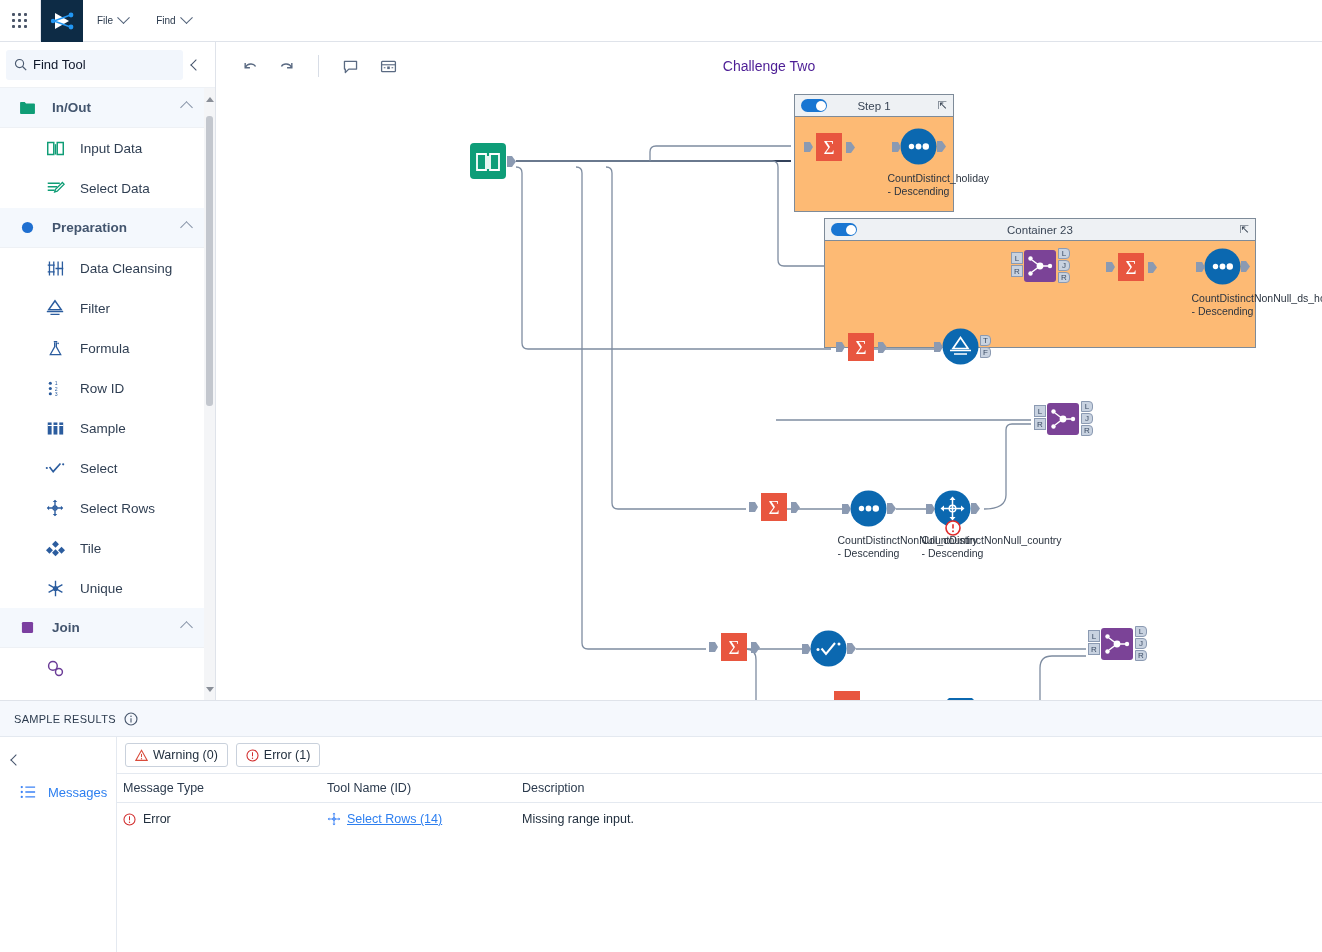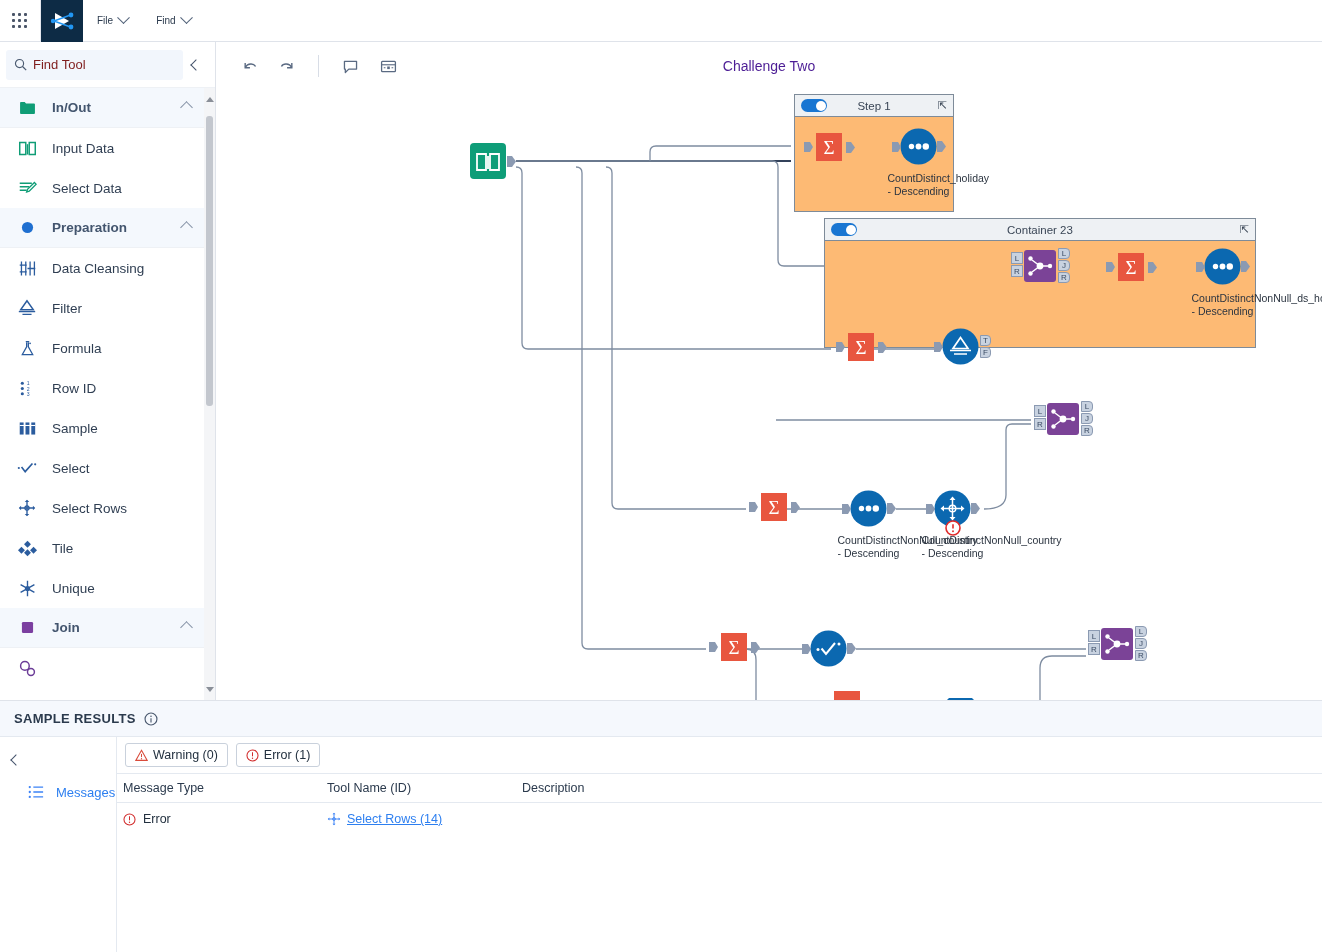--- a/index.html
+++ b/index.html
@@ -44,39 +44,39 @@
     background: #ffffff; border-right: 1px solid #dfe3ea; overflow: hidden;
   }
   .search-row {
     height: 46px; display: flex; align-items: center; padding: 0 6px;
     border-bottom: 1px solid #eef1f5;
   }
   .search-box {
     flex: 1; height: 30px; background: #f2f6fc; border-radius: 3px;
     display: flex; align-items: center; padding: 0 8px; gap: 6px;
   }
-  .search-box .ph { font-size: 13px; color: #7f1d1d; }
+  .search-box .ph { font-size: 13px; color: #0f172a; }
   .collapse-btn { width: 26px; height: 30px; display: flex; align-items: center;
     justify-content: center; cursor: pointer; }
   .chev-left { width: 8px; height: 8px; border-left: 1.5px solid #44536b;
     border-bottom: 1.5px solid #44536b; transform: rotate(45deg); }
 
   .cat-header {
     height: 40px; display: flex; align-items: center; gap: 14px;
     padding: 0 16px; background: #f4f8fd; cursor: pointer;
     border-bottom: 1px solid #eef1f5; position: relative;
   }
   .cat-header .cat-label { font-size: 13.5px; color: #43556e; font-weight: 600; }
   .chev-up-i { position: absolute; right: 24px; width: 9px; height: 9px;
     border-top: 1.5px solid #8592a6; border-left: 1.5px solid #8592a6;
     transform: rotate(45deg); }
 
   .tool-item {
     height: 40px; display: flex; align-items: center; gap: 14px;
-    padding: 0 16px; cursor: pointer; background: #fff;
+    padding: 0 16px; cursor: pointer; background: #fff; margin-left: 28px;
   }
   .tool-item .tlabel { font-size: 13.5px; color: #2f3e52; }
   .tool-ico { width: 22px; height: 22px; display: flex; align-items: center;
     justify-content: center; flex: 0 0 22px; }
 
   .pal-scroll {
     position: absolute; right: 0; top: 46px; width: 11px; bottom: 0;
     background: #f4f5f7;
   }
   .pal-scroll .thumb { position: absolute; left: 2px; top: 28px; width: 7px;
@@ -133,29 +133,29 @@
 
   
   .results {
     position: absolute; left: 0; top: 700px; width: 1322px; height: 252px;
     background: #fff; border-top: 1px solid #dfe3ea;
   }
   .res-head {
     height: 36px; background: #f5f8fd; display: flex; align-items: center;
     gap: 8px; padding: 0 14px; border-bottom: 1px solid #e4e9f0;
   }
-  .res-head .t { font-size: 13px; color: #2b3a4d; font-weight: 700;
+  .res-head .t { font-size: 11px; color: #2b3a4d; font-weight: 400;
     letter-spacing: .3px; }
   .res-body { display: flex; height: 216px; }
   .res-side { width: 117px; border-right: 1px solid #e4e9f0; padding-top: 8px;
     background: #fff; }
   .res-side .cl { height: 30px; display: flex; align-items: center;
     padding-left: 12px; cursor: pointer; }
   .res-side .msgs { height: 34px; display: flex; align-items: center; gap: 12px;
-    padding-left: 28px; cursor: pointer; }
+    padding-left: 20px; cursor: pointer; }
   .res-side .msgs span { font-size: 13px; color: #2d7ff0; }
   .res-main { flex: 1; }
   .filter-row { height: 37px; display: flex; align-items: center; gap: 8px;
     padding: 0 8px; border-bottom: 1px solid #e4e9f0; }
   .chip { height: 24px; border: 1px solid #c9d1dc; border-radius: 3px;
     background: #fff; display: flex; align-items: center; gap: 5px;
     padding: 0 9px; font-size: 12.5px; color: #22303f; cursor: pointer; }
   .tbl-head { height: 29px; display: flex; align-items: center;
     border-bottom: 1px solid #e4e9f0; font-size: 12.5px; color: #2b3a4d; }
   .tbl-row { height: 32px; display: flex; align-items: center; font-size: 12.5px;
@@ -790,16 +790,17 @@
             <g stroke="#3b82f6" stroke-width="1.2">
                 <path d="M9 2v14 M2 9h14"></path>
               </g>
             <g fill="#3b82f6">
                 <path d="M9 1l2 2H7z M9 17l2-2H7z M1 9l2-2v4z M17 9l-2-2v4z"></path>
               </g>
             <circle cx="9" cy="9" r="1.8" fill="none" stroke="#3b82f6" stroke-width="1.1"></circle>
           </svg>
           <span class="link">Select Rows (14)</span>
         </div>
+        <div class="c3">Missing range input.</div>
       </div>
     </div>
   </div>
 </div>
 
 </body></html>

